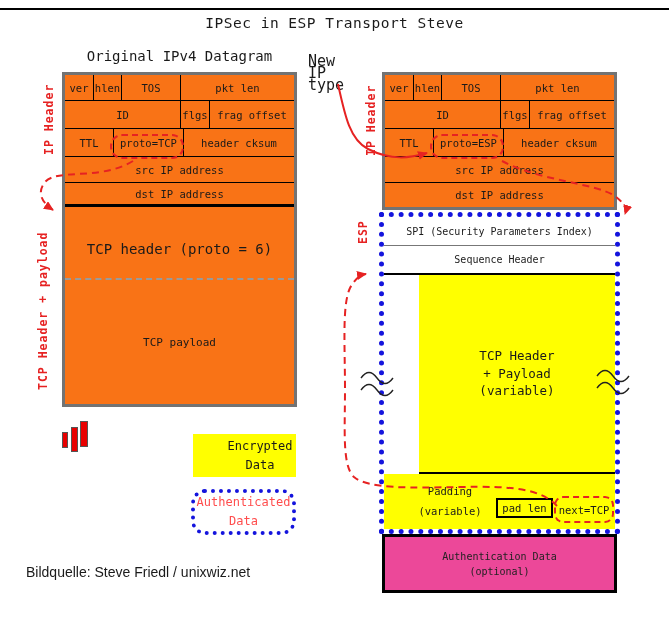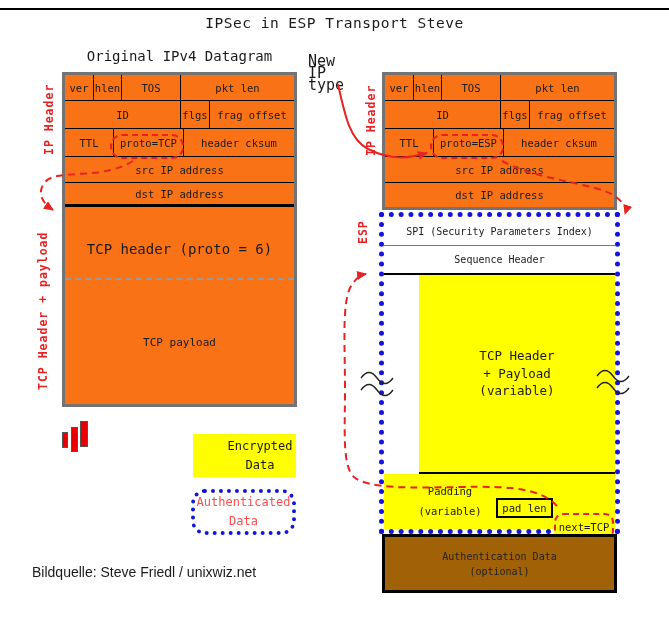--- a/index.html
+++ b/index.html
@@ -43,23 +43,23 @@
                display:flex; align-items:center; justify-content:center;
                font-size:12.5px; line-height:17.5px; text-align:center;margin-left:35px; }
   .pad-block { flex:1; background:#ffff00; position:relative; }
   .pad-label { position:absolute; left:18px; top:7px; width:96px; text-align:center;
                font-size:10.5px; line-height:20px; }
   .padlen-box { position:absolute; left:112px; top:24px; width:57px; height:20px;
                 border:2px solid #000; background:#ffff00; display:flex; align-items:center;
                 justify-content:center; font-size:10.5px; }
   .next-box { position:absolute; left:170px; top:22px; width:60px; height:27px;
               border:2.5px dashed #e62222; border-radius:9px; background:#ffff00;
-              display:flex; align-items:center; justify-content:center; font-size:10.5px;margin-top:17px; }
+              display:flex; align-items:center; justify-content:center; font-size:10.5px; }
   .auth-box { position:absolute; left:382px; top:534px; width:235px; height:59px;
-              border:3px solid #000; background:#a16207; display:flex; align-items:center;
+              border:3px solid #000; background:#ec4899; display:flex; align-items:center;
               justify-content:center; text-align:center; font-size:10px; line-height:15px; color:#222; }
 
   .proto-oval { position:absolute; border:2.5px dashed #e62222; border-radius:12px;
                 width:74px; height:25px; background:transparent; }
   .oval-left  { left:110px; top:134px; }
   .oval-right { left:430px; top:134px; }
 
   .new-ip-note { left:308px; top:55px; width:46px; text-align:left; font-size:15px; line-height:12px; }
 
   .legend-enc { left:193px; top:434px; width:103px; height:43px; background:#ffff00;
@@ -67,21 +67,21 @@
                 font-size:12px; line-height:19px;padding-left:31px; }
   .legend-auth { left:191px; top:489px; width:105px; height:46px; border:4px dotted #1414dd;
                  border-radius:14px; display:flex; align-items:center; justify-content:center;
                  text-align:center; font-size:12px; line-height:19px; color:#ff4d4d; }
 
   .logo-bar { position:absolute; background:#e80000; border:1px solid #555; }
   .bar1 { left:62px; top:432px; width:6px; height:16px; }
   .bar2 { left:71px; top:427px; width:7px; height:25px; }
   .bar3 { left:80px; top:421px; width:8px; height:26px; }
 
-  .caption { left:32px; top:564px; font-family:"Liberation Sans","DejaVu Sans",sans-serif;
+  .caption { left:26px; top:564px; font-family:"Liberation Sans","DejaVu Sans",sans-serif;
              font-size:14px; color:#1a1a1a; }
 
   svg.overlay { position:absolute; left:0; top:0; pointer-events:none; }
 </style>
 </head>
 <body>
 
 <div class="stage">
 
   <div class="abs top-rule"></div>

